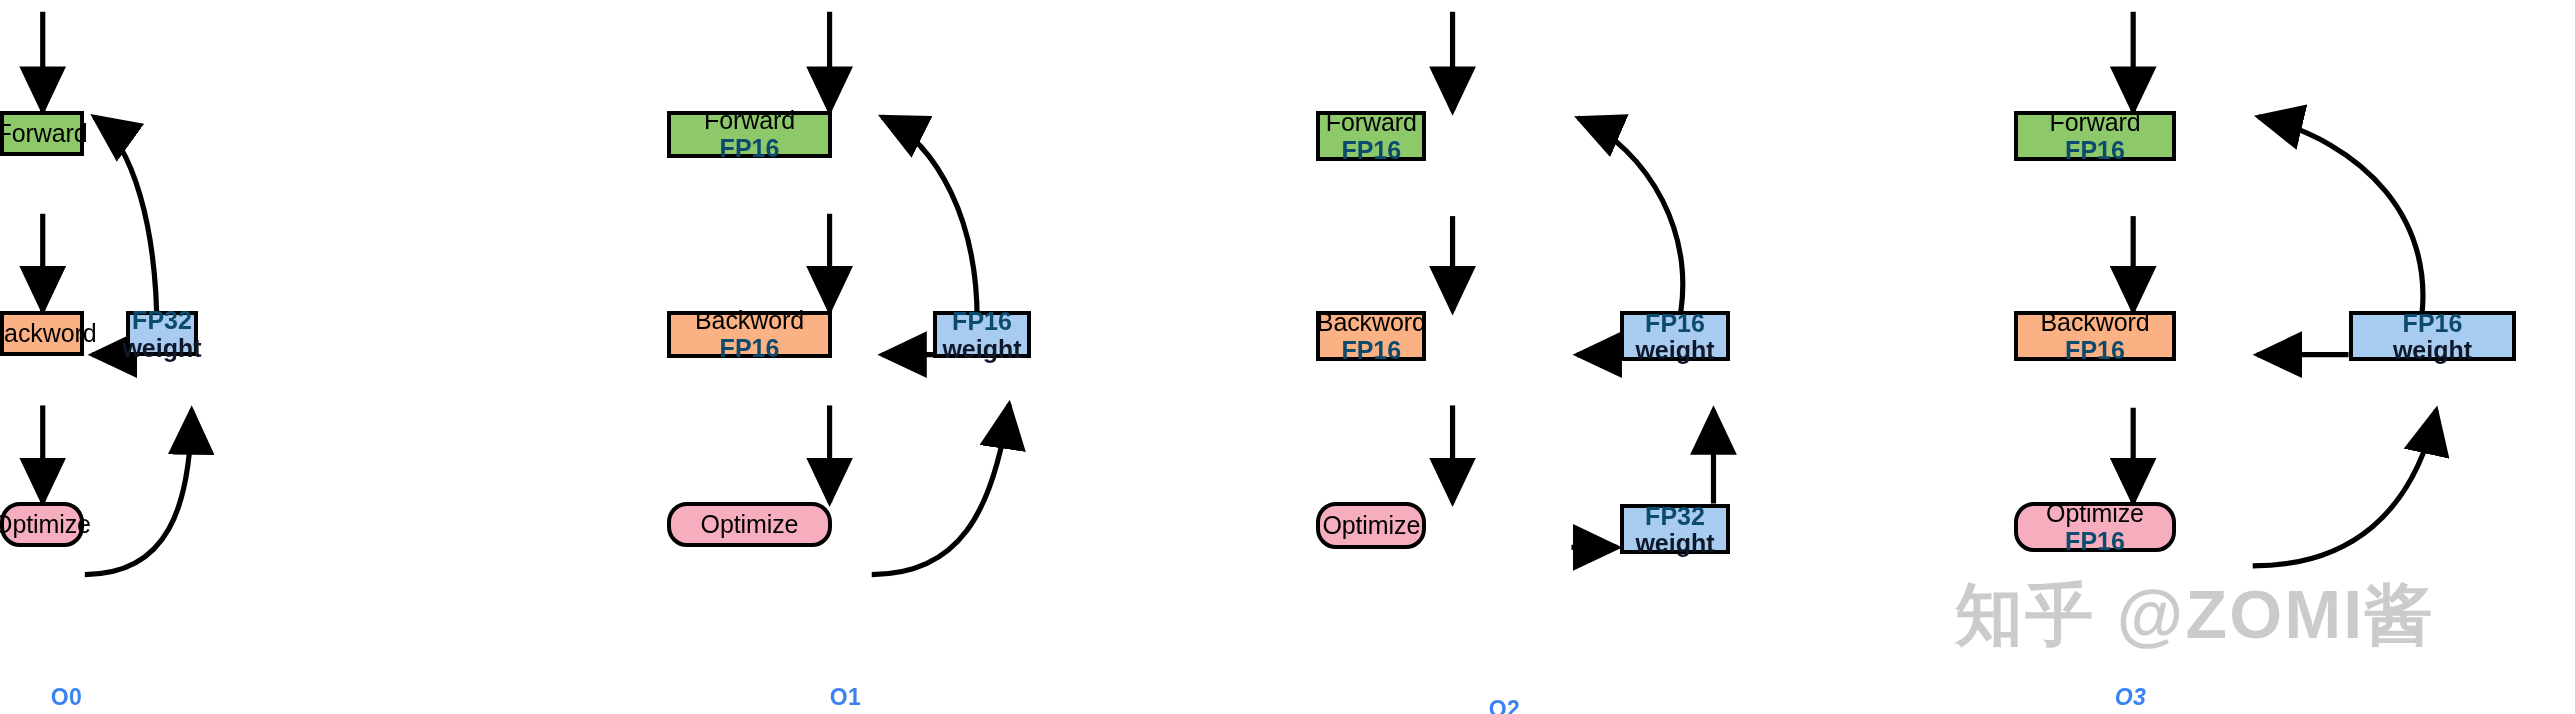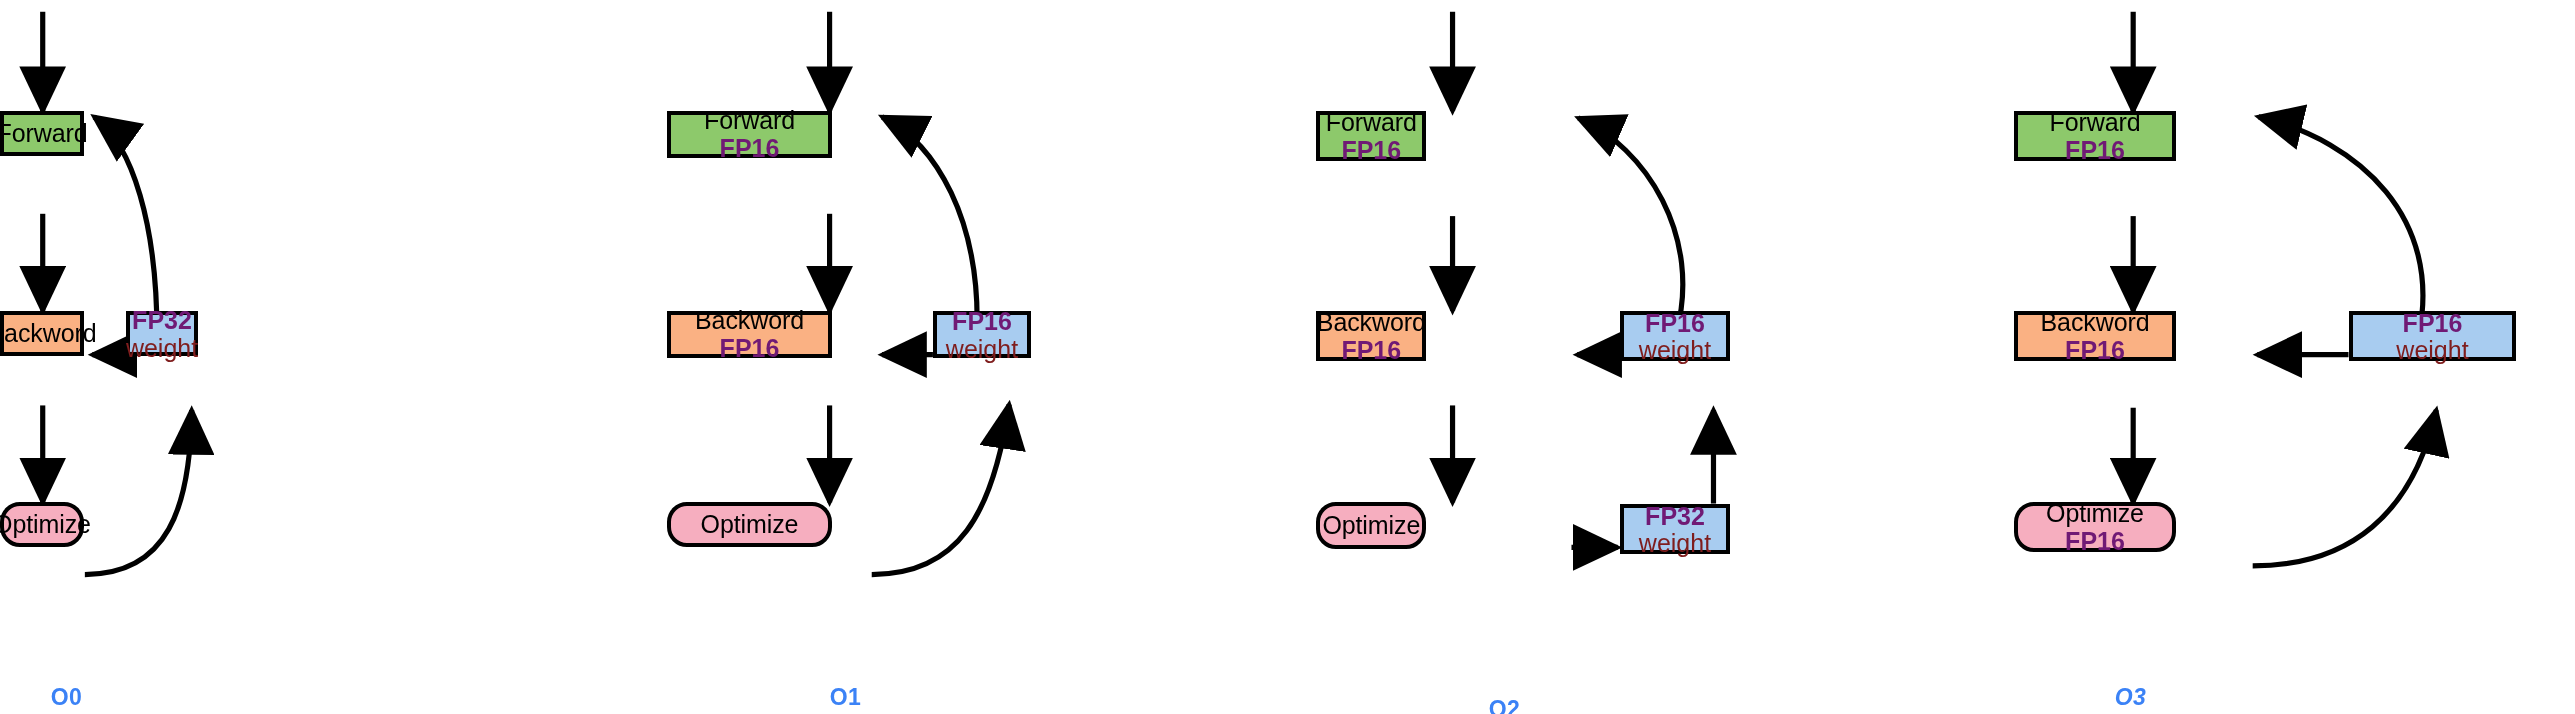--- a/index.html
+++ b/index.html
@@ -46,22 +46,22 @@
     font-size: 25px;
     font-weight: 400;
     letter-spacing: -0.1px;
   }
   .node .l2 {
     font-size: 25px;
     font-weight: 700;
     letter-spacing: 0px;
     margin-top: 1.7px;
   }
-  .node .l2.dtype { color: #701a75; }
-  .node .l2.plain { color: #7f1d1d; font-weight: 400; margin-top: 1.2px; }
+  .node .l2.dtype { color: #0c4a6e; }
+  .node .l2.plain { color: #0f172a; font-weight: 700; margin-top: 1.2px; }
   .green  { background: #8DC96B; }
   .orange { background: #FAB183; }
   .pink   { background: #F6AEBF; border-radius: 20px; }
   .blue   { background: #A8CCF0; }
   .panel-label {
     position: absolute;
     font-size: 23px;
     font-weight: 700;
     color: #3b82f6;
     text-align: center;
@@ -236,15 +236,16 @@
     </div>
 
     <div class="node blue" style="left:415px; top:305px; width:167px; height:50px;">
       <span class="l2 dtype">FP16</span>
       <span class="l2 plain">weight</span>
     </div>
 
     <div class="panel-label" style="left:130px; top:678px; width:133px;font-style:italic;">O3</div>
   </div>
 
+  <div class="watermark" style="left:1955px; top:570px;">知乎 @ZOMI酱</div>
 
 </div>
 
 
 </body></html>

